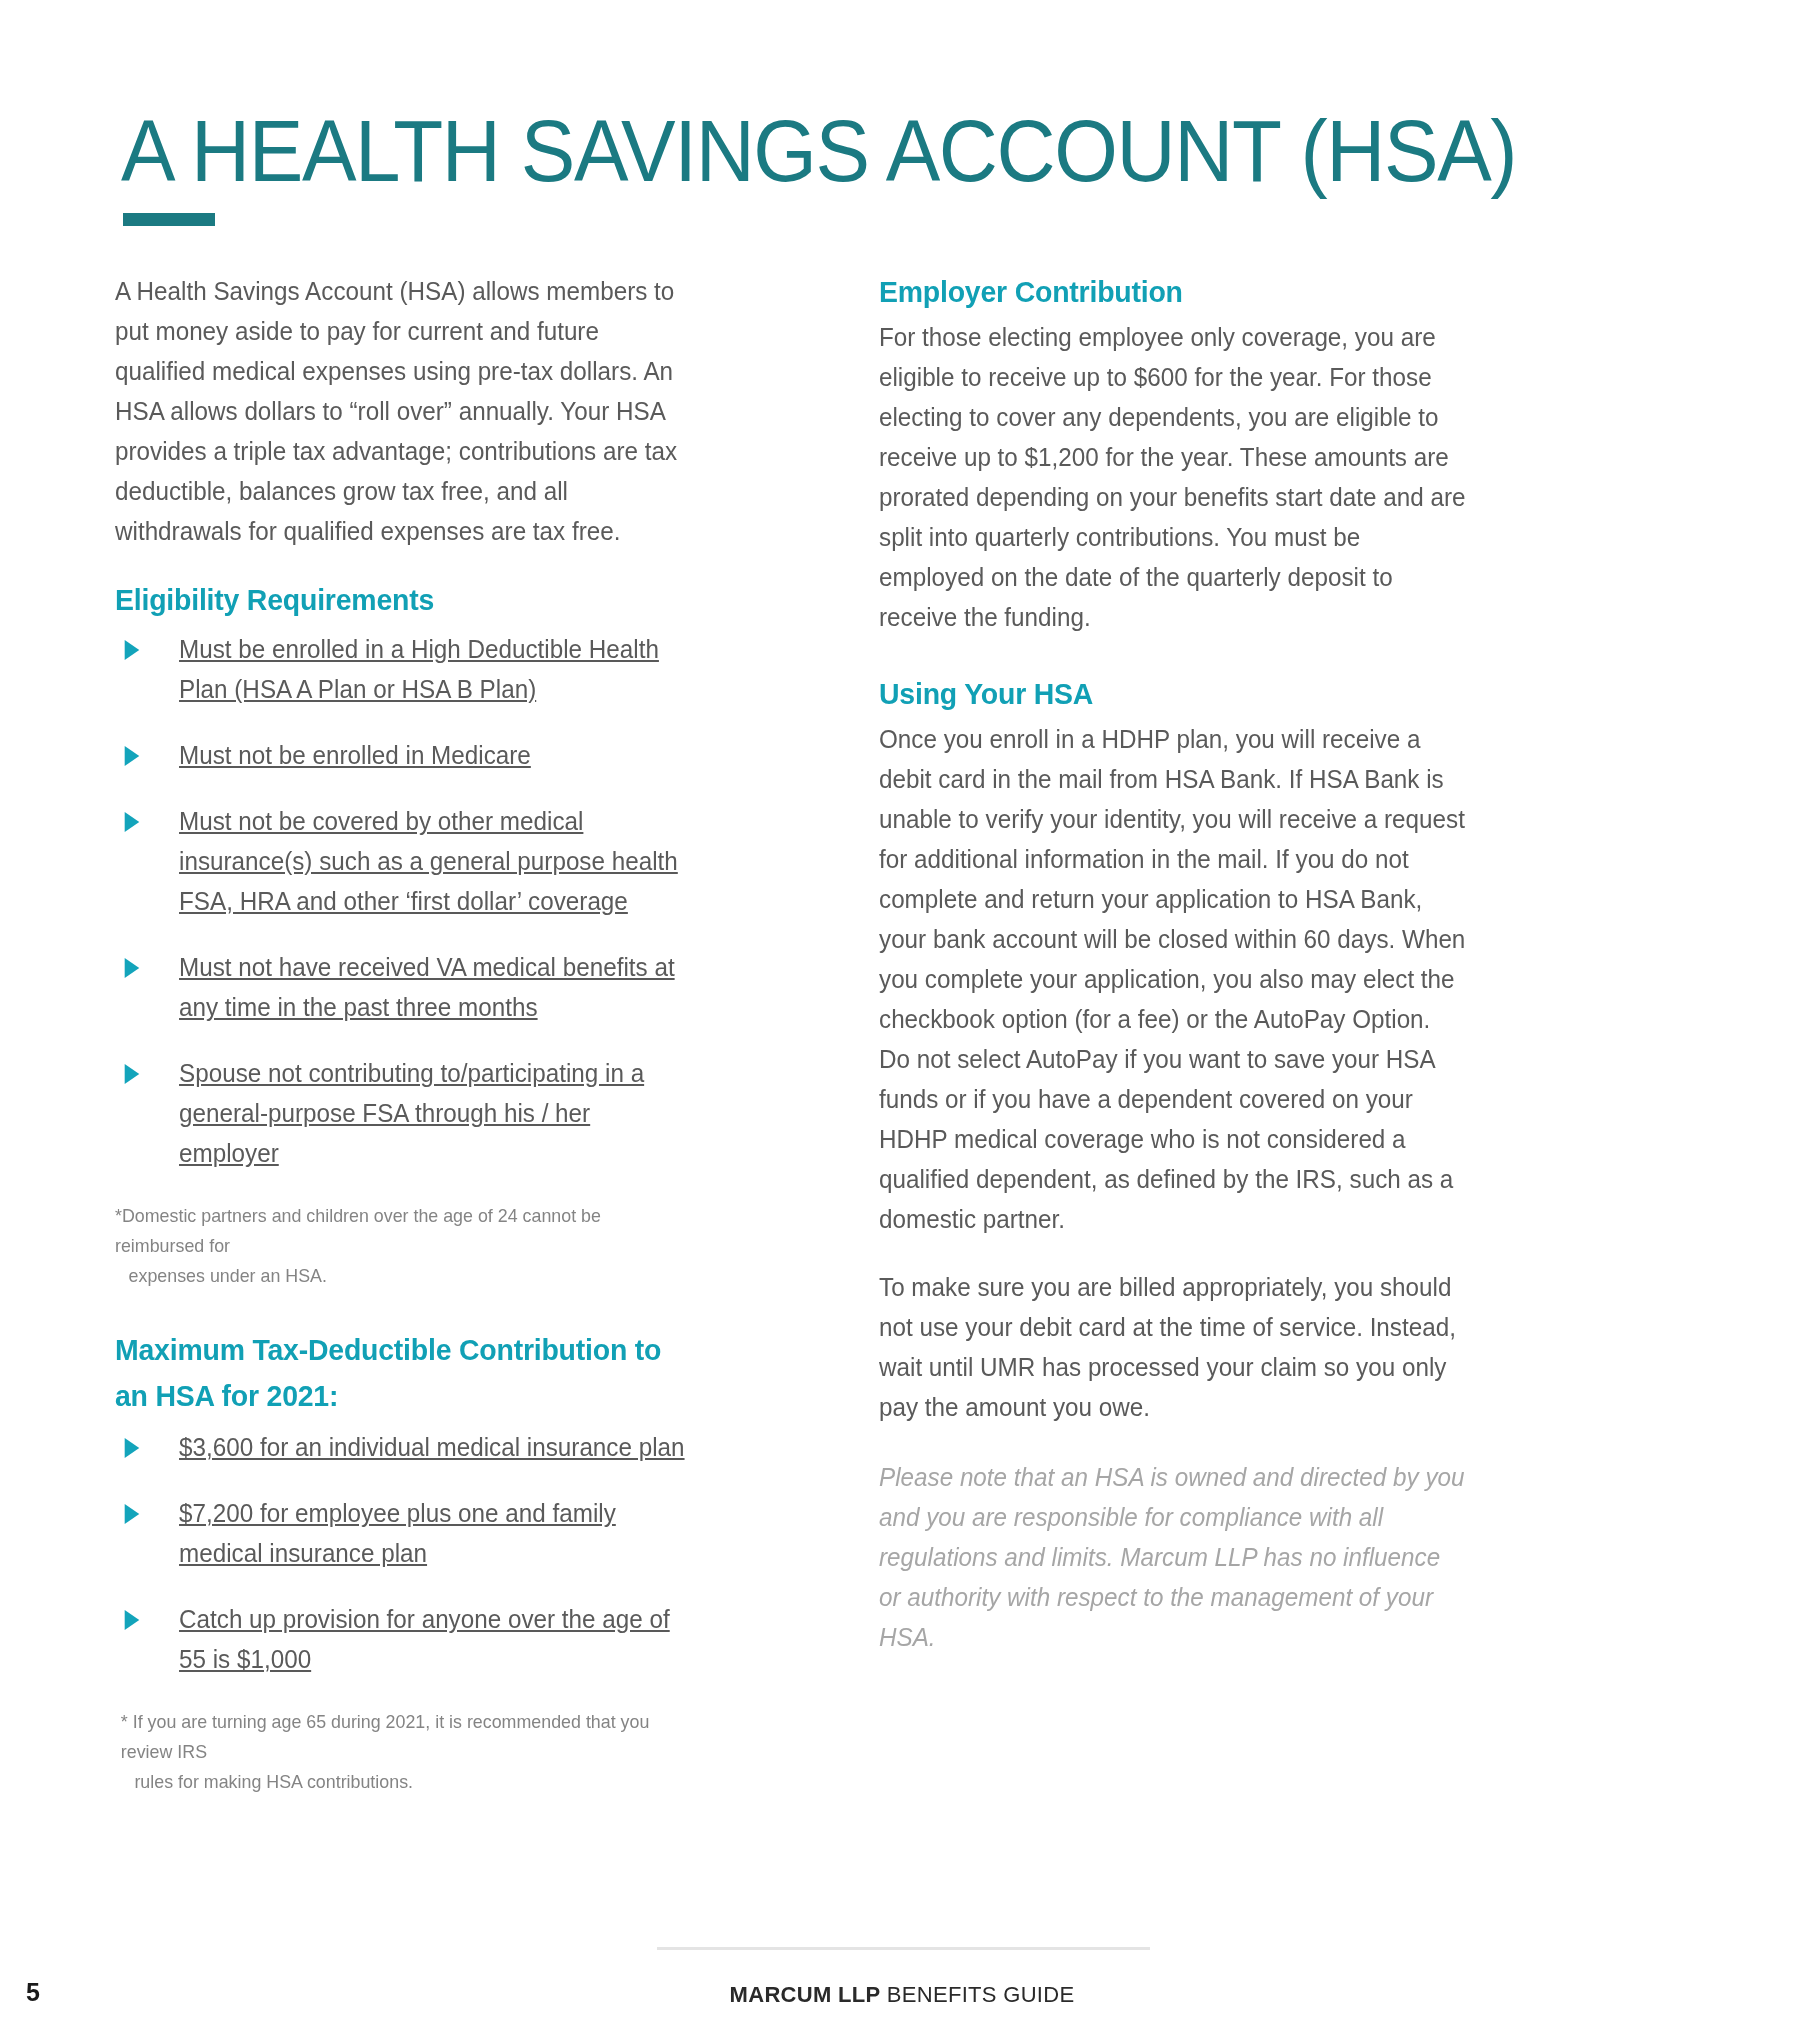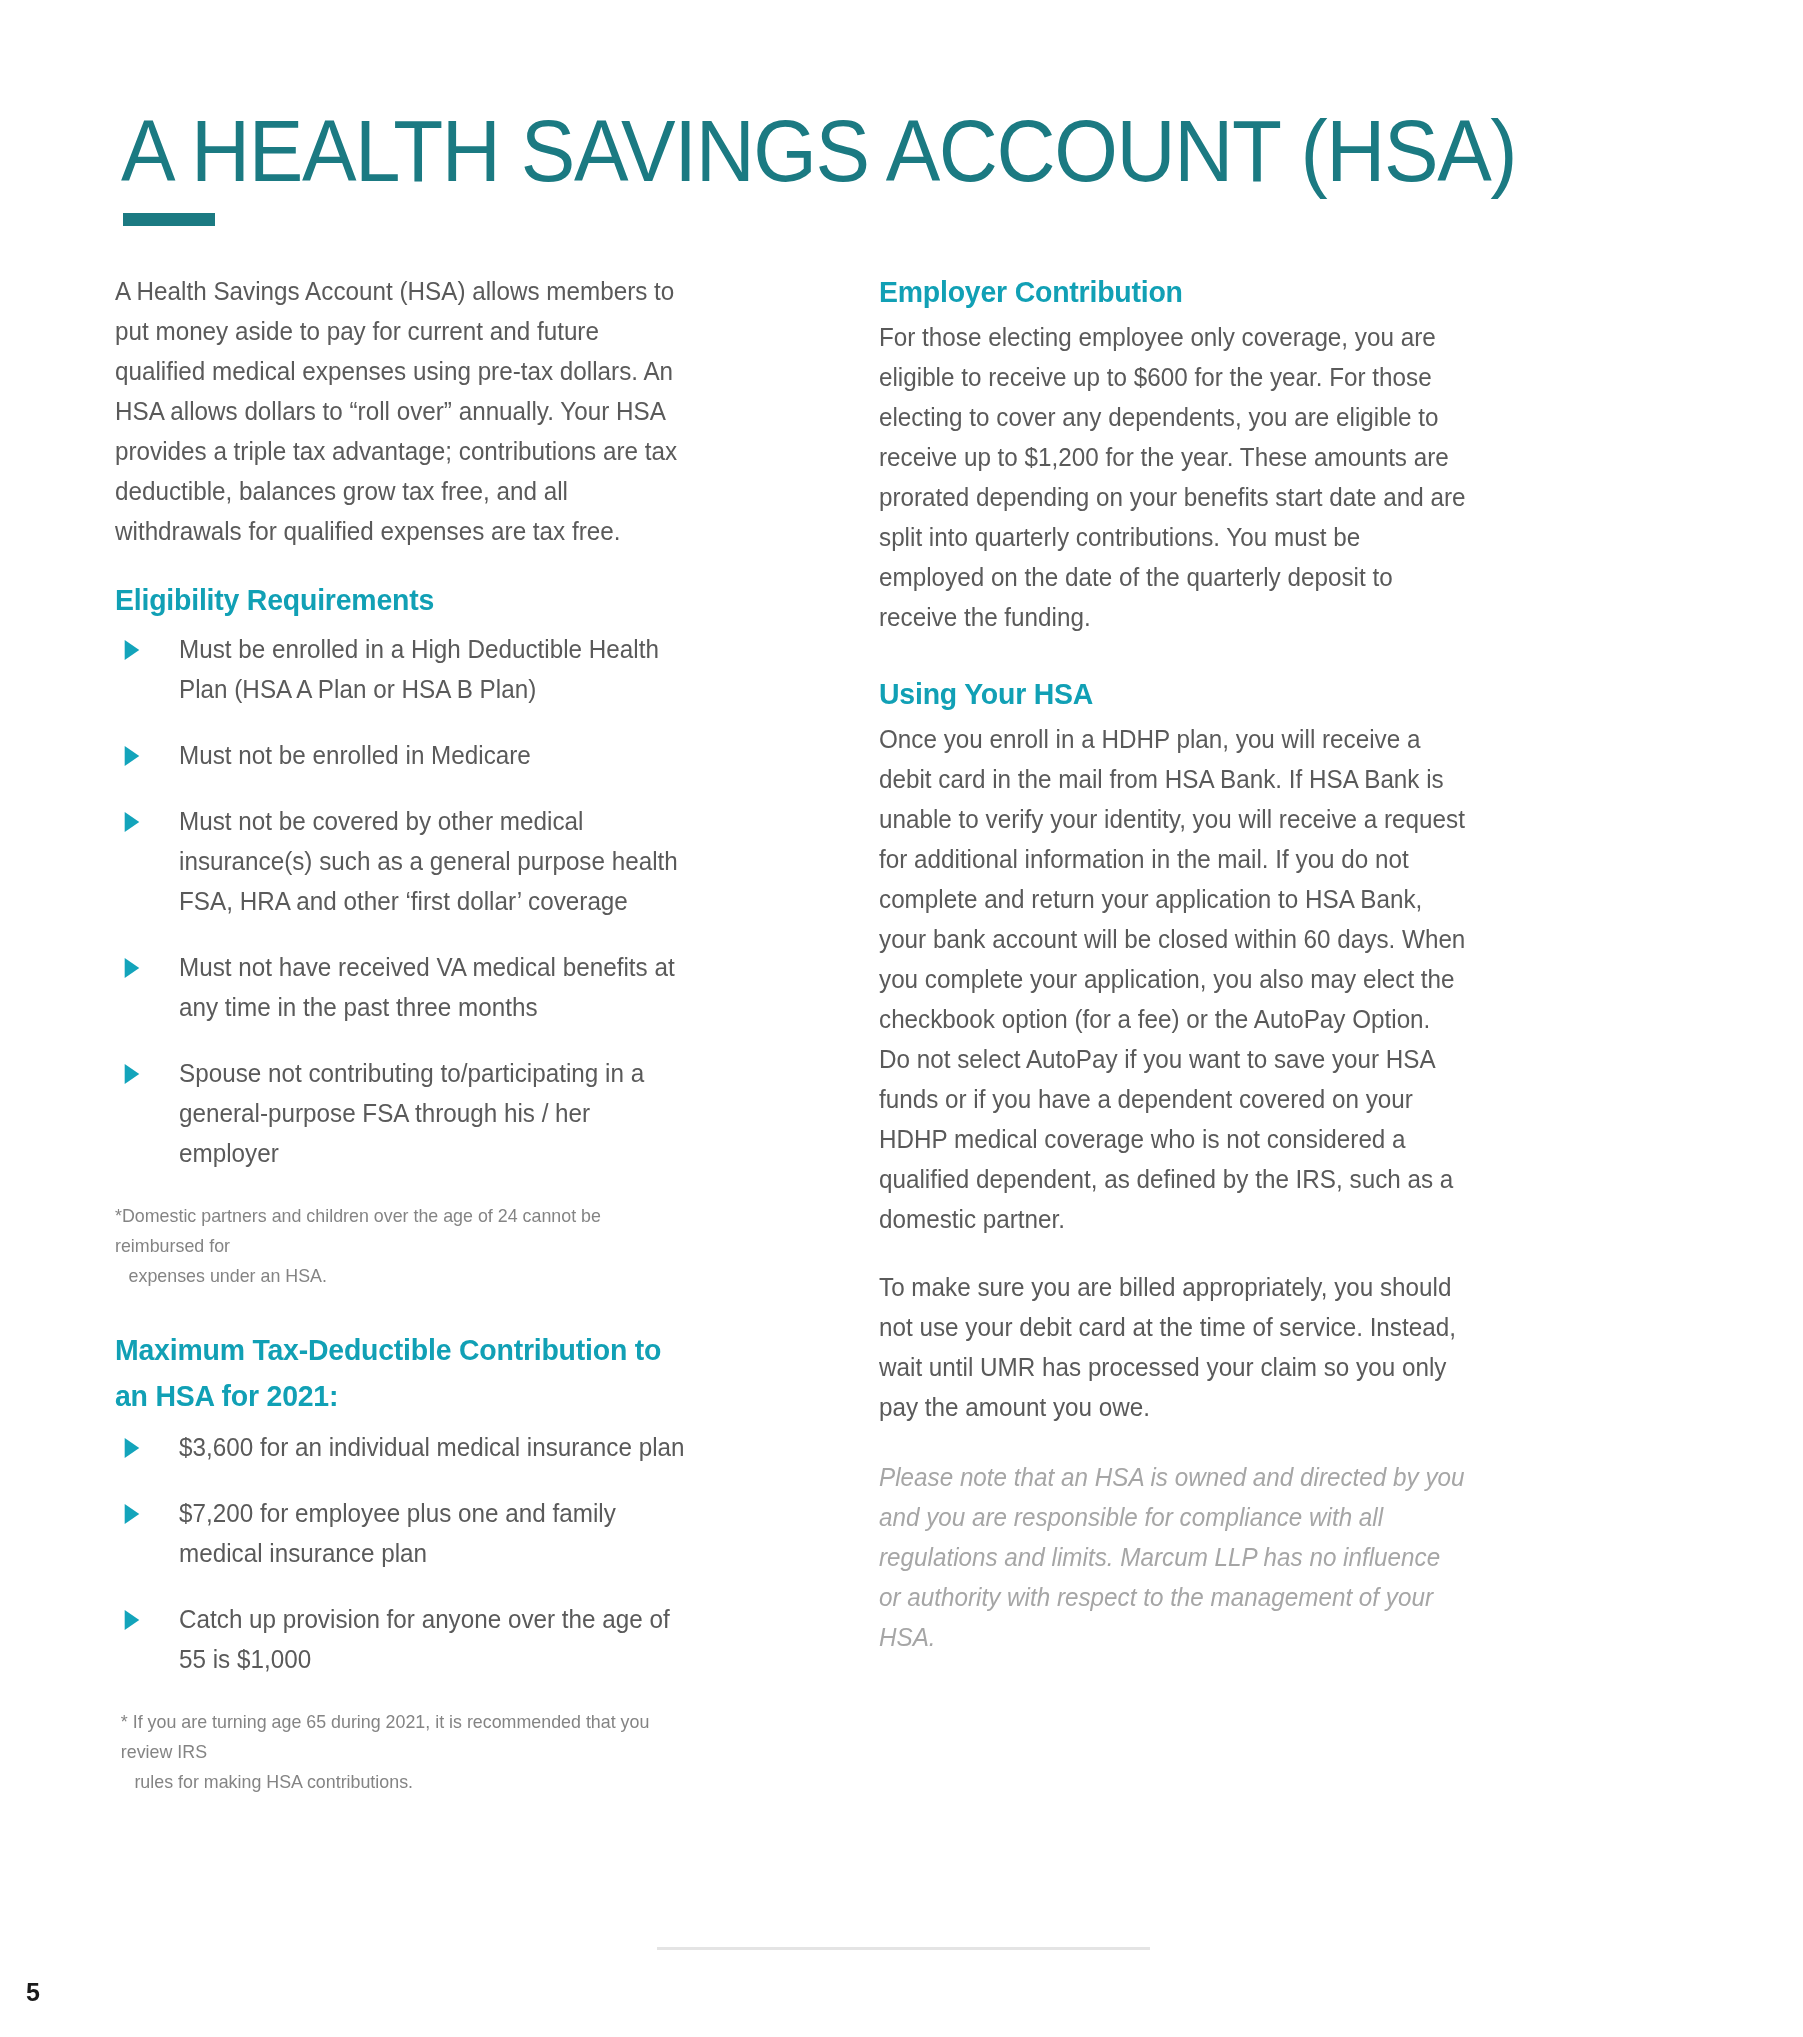--- a/index.html
+++ b/index.html
@@ -80,20 +80,21 @@
     transform-origin: left top;
   }
   h2.section.spaced { margin-top: 36px; }
   h2.section.two-line { line-height: 46px; }
 
   
   ul.bullets {
     list-style: none;
     margin: 8px 0 0 0;
     padding: 0;
+    text-decoration: underline;
   }
   ul.bullets li {
     position: relative;
     padding-left: 66px;
     margin-bottom: 26px;
     font-size: 25px;
     line-height: 40px;
     color: #5a5a5a;
     font-family: "Liberation Sans Narrow", "Liberation Sans", sans-serif;
     transform: scaleX(0.97);
@@ -244,15 +245,18 @@
     <h2 class="section spaced">Using Your HSA</h2>
     <p class="body">Once you enroll in a HDHP plan, you will receive a debit card in the mail from HSA Bank. If HSA Bank is unable to verify your identity, you will receive a request for additional information in the mail. If you do not complete and return your application to HSA Bank, your bank account will be closed within 60 days. When you complete your application, you also may elect the checkbook option (for a fee) or the AutoPay Option. Do not select AutoPay if you want to save your HSA funds or if you have a dependent covered on your HDHP medical coverage who is not considered a qualified dependent, as defined by the IRS, such as a domestic partner.</p>
     <p class="body tight">To make sure you are billed appropriately, you should not use your debit card at the time of service. Instead, wait until UMR has processed your claim so you only pay the amount you owe.</p>
 
     <p class="disclaimer">Please note that an HSA is owned and directed by you and you are responsible for compliance with all regulations and limits. Marcum LLP has no influence or authority with respect to the management of your HSA.</p>
 
   </div>
 
   <div class="footer-rule"></div>
   <div class="page-number">5</div>
+  <div class="footer-text">
+    <span class="brand">MARCUM LLP</span><span> BENEFITS GUIDE</span>
+  </div>
 
 </div>
 
 
 </body></html>

